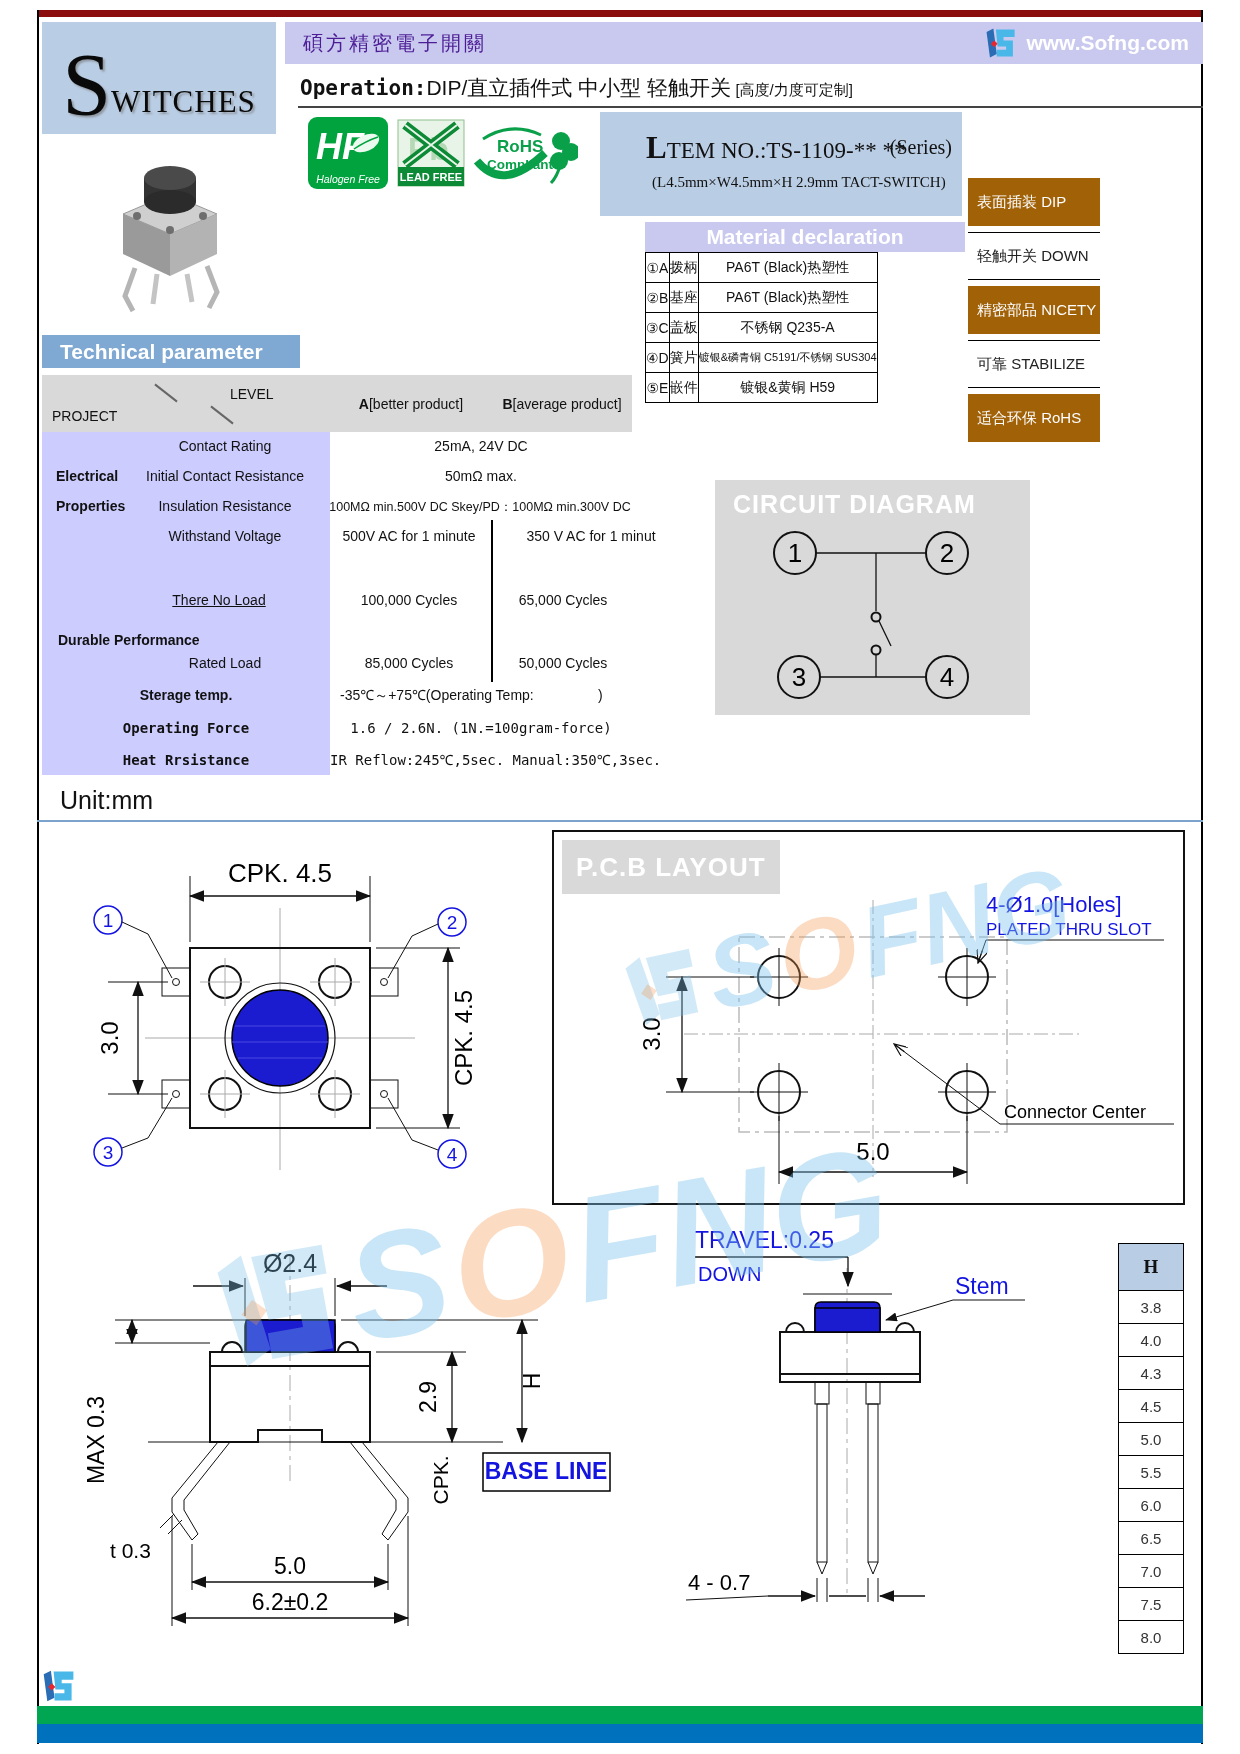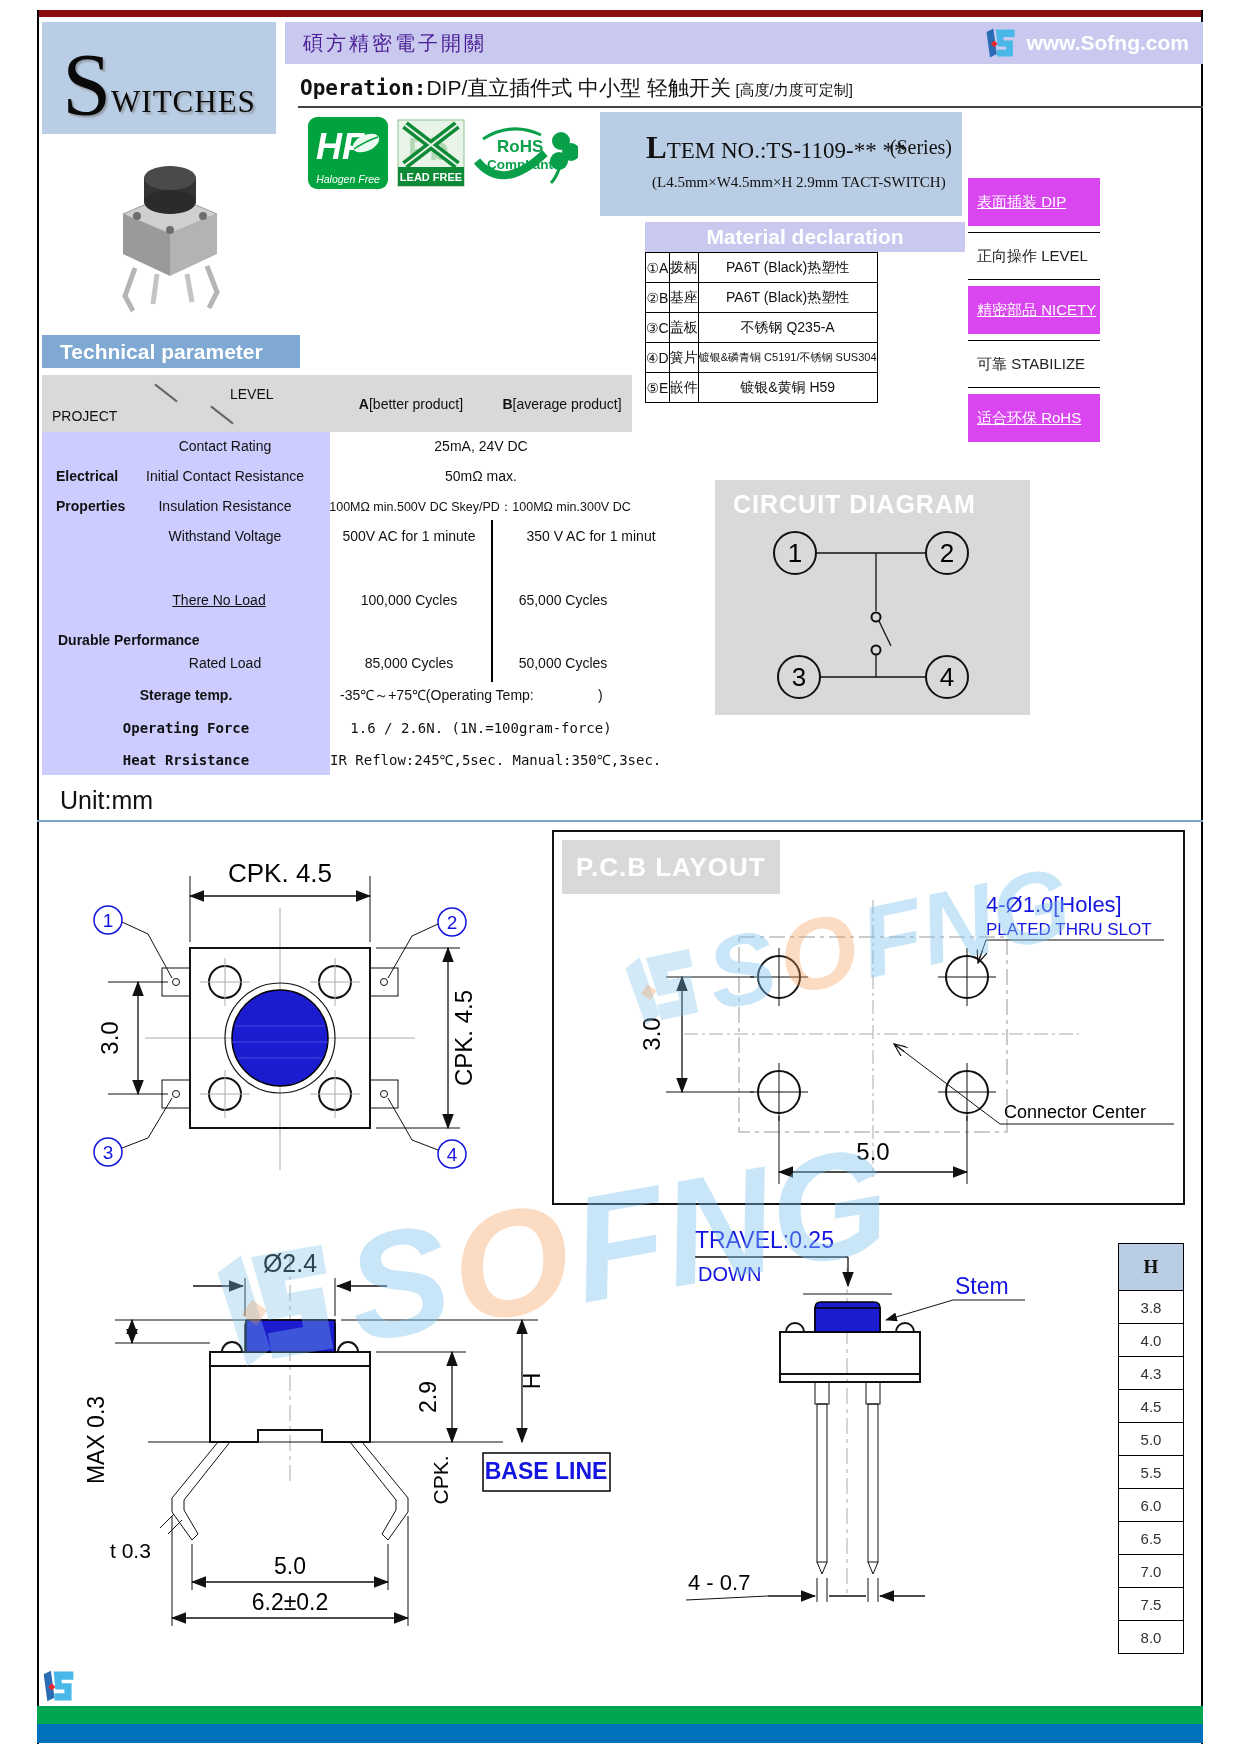--- a/index.html
+++ b/index.html
@@ -26,21 +26,21 @@
   .itembig{font-size:31px;font-weight:bold;}
   .series{position:absolute;right:10px;top:24px;font-size:20px;}
   .sizeline{position:absolute;left:52px;top:62px;font-size:15px;white-space:nowrap;}
   .mat-title{position:absolute;left:645px;top:222px;width:320px;height:30px;background:#c9c9ef;color:#fff;
         font-weight:bold;font-size:21px;text-align:center;line-height:30px;}
   table.mat{position:absolute;left:645px;top:252px;border-collapse:collapse;table-layout:fixed;background:#fff;}
   table.mat td,table.mat th{border:1.5px solid #000;font-size:14px;text-align:center;padding:0;overflow:hidden;white-space:nowrap;}
   table.mat th{font-weight:bold;}
   table.mat .sm{font-size:11px;}
   .sideitem{position:absolute;left:968px;width:132px;height:48px;display:flex;align-items:center;padding-left:9px;box-sizing:border-box;font-size:15px;}
-  .sideitem.purple{background:#d946ef;color:#fdfdff;text-decoration:underline;}
+  .sideitem.purple{background:#a16207;color:#fdfdff;}
   .sideitem.white{background:#fff;color:#222;border-top:1.5px solid #000;border-bottom:1.5px solid #000;}
   .tech-title{position:absolute;left:42px;top:335px;width:258px;height:33px;background:#7fa9d2;color:#fff;
         font-weight:bold;font-size:21px;line-height:33px;padding-left:18px;box-sizing:border-box;}
   .tech-head{position:absolute;left:42px;top:375px;width:590px;height:57px;background:#d9d9d9;}
   .tech-labelcol{position:absolute;left:42px;top:432px;width:288px;height:343px;background:#ccccff;}
   .tt{position:absolute;height:20px;line-height:20px;font-size:14px;white-space:nowrap;}
   .ctr{text-align:center;}
   .bold{font-weight:bold;}
   .mono{font-family:"DejaVu Sans Mono",monospace;}
   .slash{position:absolute;width:28px;height:2px;background:#666;transform:rotate(38deg);}
@@ -177,21 +177,21 @@
     </tr>
     <tr style="height:30px;">
       <td>⑤E</td>
       <td>嵌件</td>
       <td>镀银&amp;黄铜 H59</td>
     </tr>
   </tbody>
     </table>
 
   <div class="sideitem purple" style="top:178px;">表面插装 DIP</div>
-  <div class="sideitem white" style="top:232px;">正向操作 LEVEL</div>
+  <div class="sideitem white" style="top:232px;">轻触开关 DOWN</div>
   <div class="sideitem purple" style="top:286px;">精密部品 NICETY</div>
   <div class="sideitem white" style="top:340px;">可靠 STABILIZE</div>
   <div class="sideitem purple" style="top:394px;">适合环保 RoHS</div>
 
   <div class="tech-title">Technical parameter</div>
   <div class="tech-head"></div>
   <span class="tt" style="left:230px;top:384px;">LEVEL</span>
   <span class="tt" style="left:52px;top:406px;">PROJECT</span>
   <div class="slash" style="left:152px;top:392px;"></div>
   <div class="slash" style="left:208px;top:414px;"></div>

